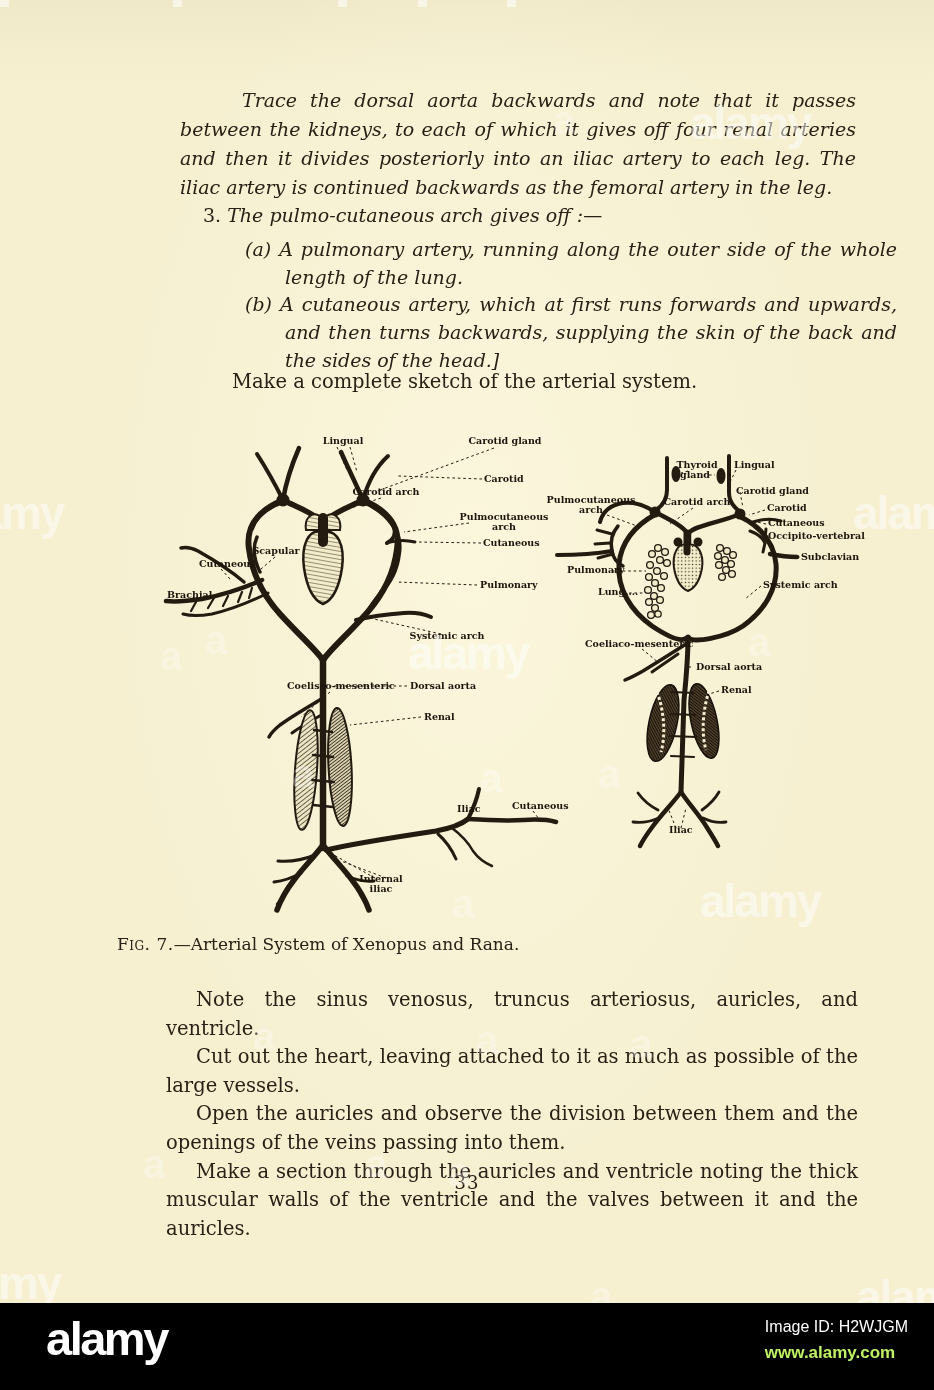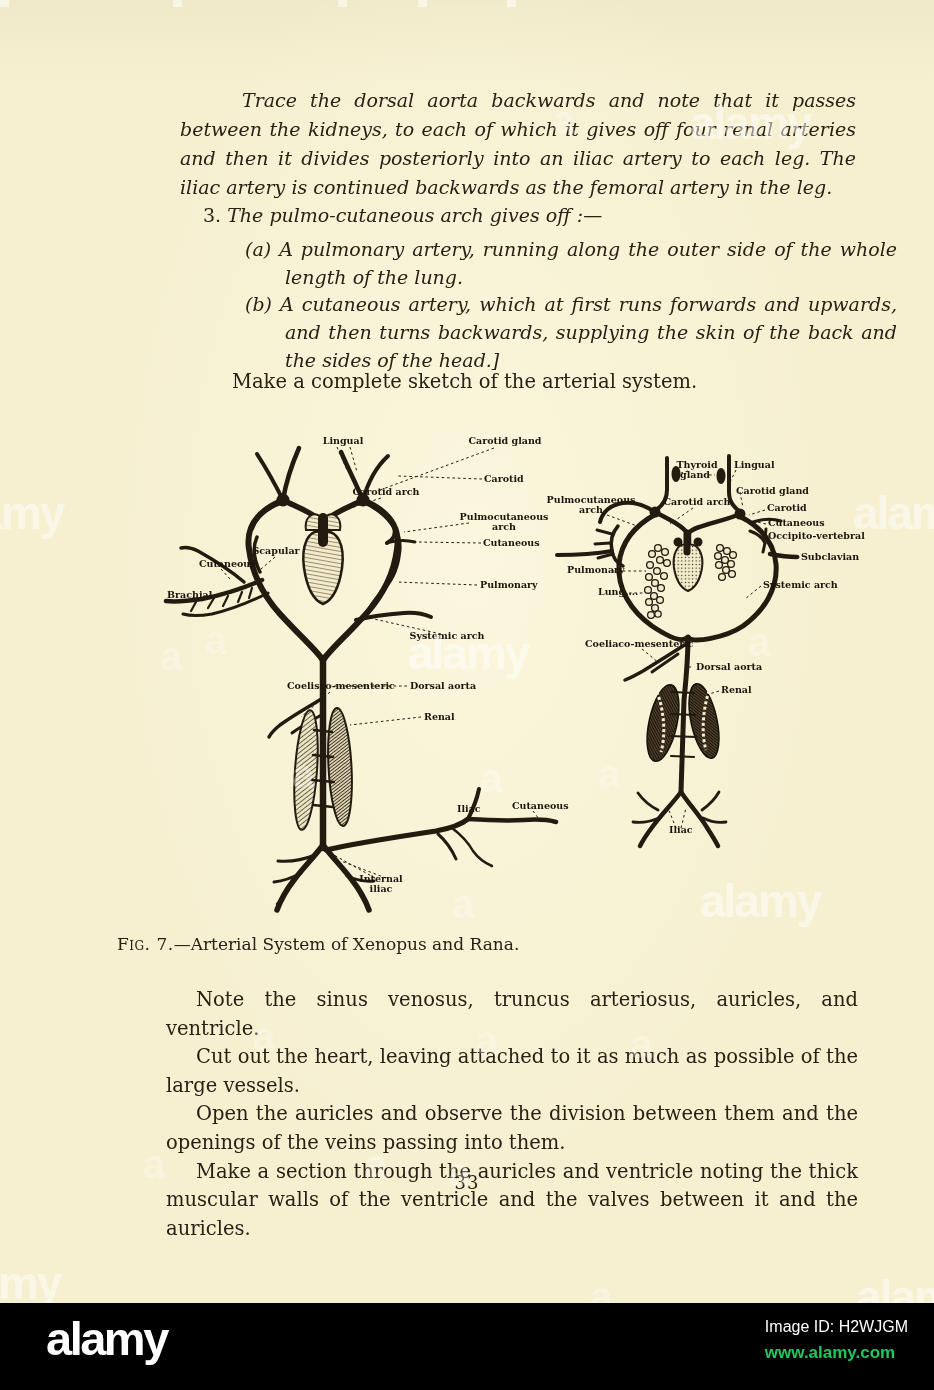--- a/index.html
+++ b/index.html
@@ -30,21 +30,21 @@
   
   #wm-layer{position:absolute;inset:0;z-index:3;pointer-events:none;}
   .wm-l{position:absolute;color:#fff;opacity:.5;font:bold 46px "Liberation Sans",sans-serif;letter-spacing:-2px;}
   .wm-s{position:absolute;color:#fff;opacity:.3;font:bold 40px "Liberation Sans",sans-serif;}
   .wm-tick{position:absolute;top:0;width:9px;height:7px;background:#fff;opacity:.55;}
   
   #alamy-bar{position:absolute;left:0;top:1303px;width:934px;height:87px;background:#000;z-index:5;}
   #alamy-logo{position:absolute;left:46px;top:8px;color:#fff;font:bold 47px "Liberation Sans",sans-serif;letter-spacing:-2.5px;}
   #bar-right{position:absolute;right:26px;top:15px;text-align:left;color:#fff;font-family:"Liberation Sans",sans-serif;}
   #bar-image-id{font-size:16px;}
-  #bar-url{font-size:17px;font-weight:bold;margin-top:7px;color:#22c55e;text-decoration:none;display:block;}
+  #bar-url{font-size:17px;font-weight:bold;margin-top:7px;color:#bef264;text-decoration:none;display:block;}
 </style>
 </head>
 <body>
 
 <div id="stage">
 
   <div class="txt it just" id="para-trace">Trace the dorsal aorta backwards and note that it passes between the kidneys, to each of which it gives off four renal arteries and then it divides posteriorly into an iliac artery to each leg.  The iliac artery is continued backwards as the femoral artery in the leg.</div>
 
   <div class="txt" id="item3">
     <span>3.</span>

